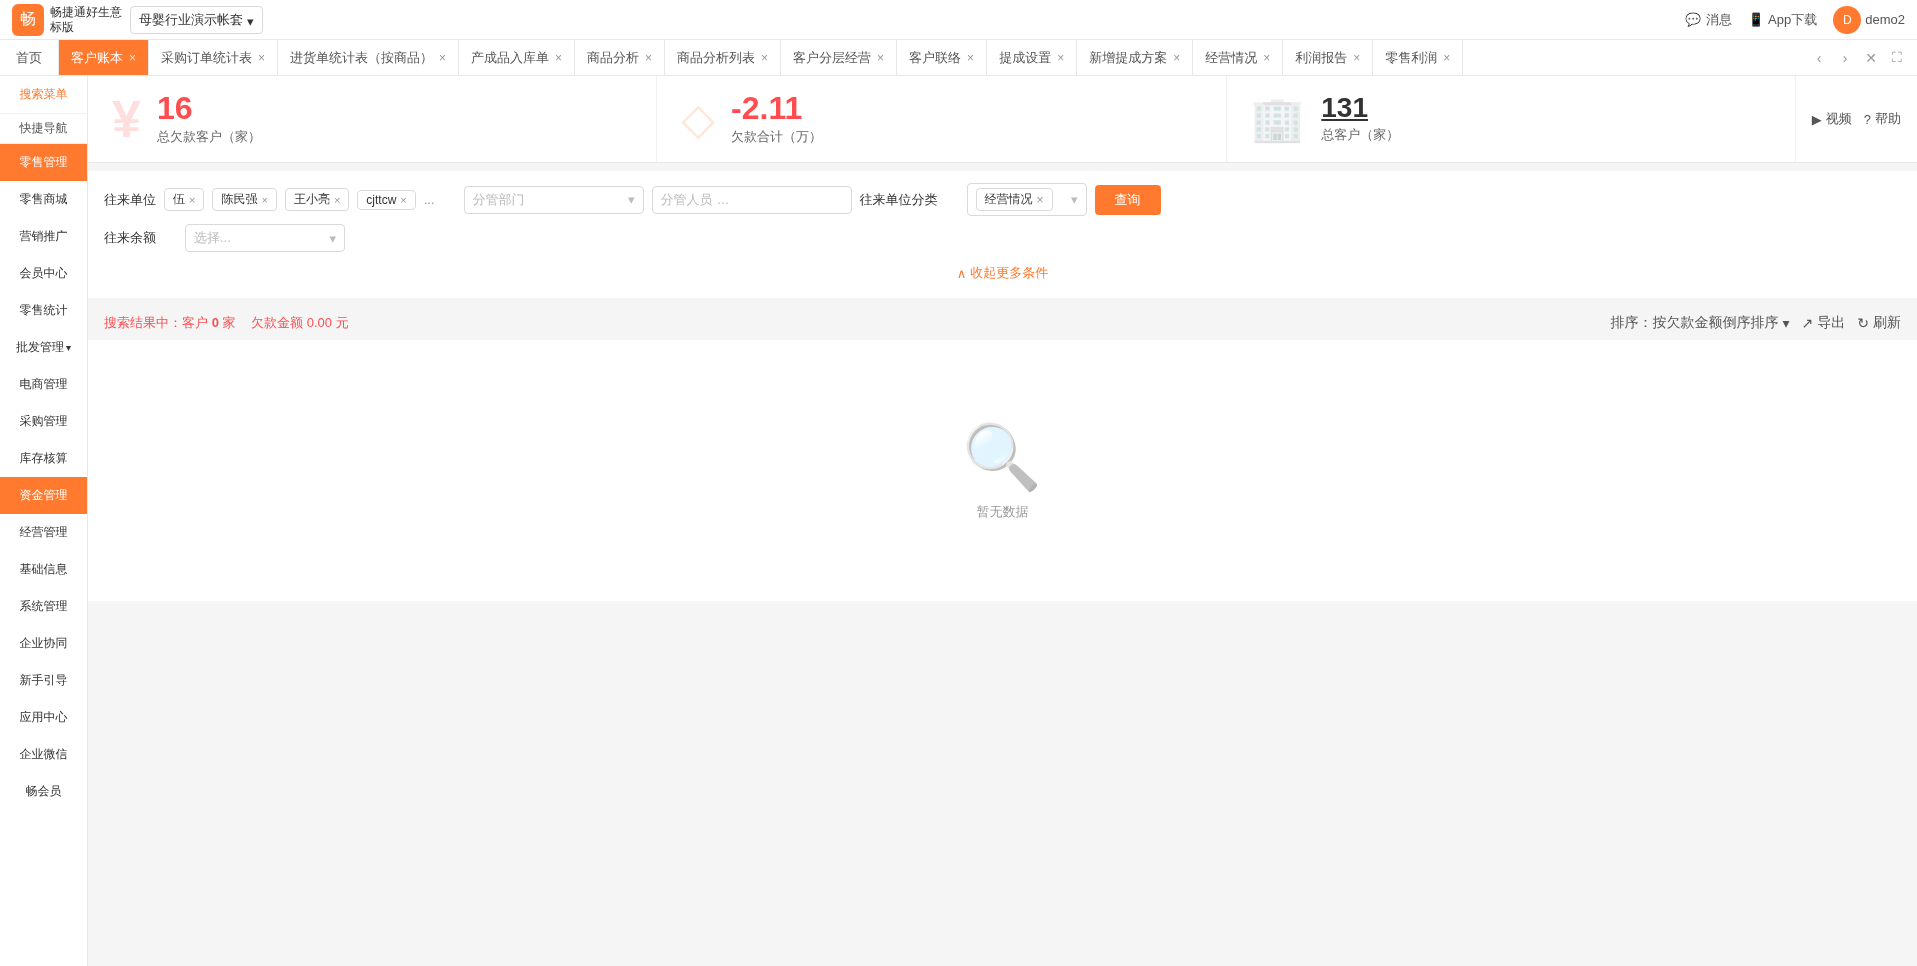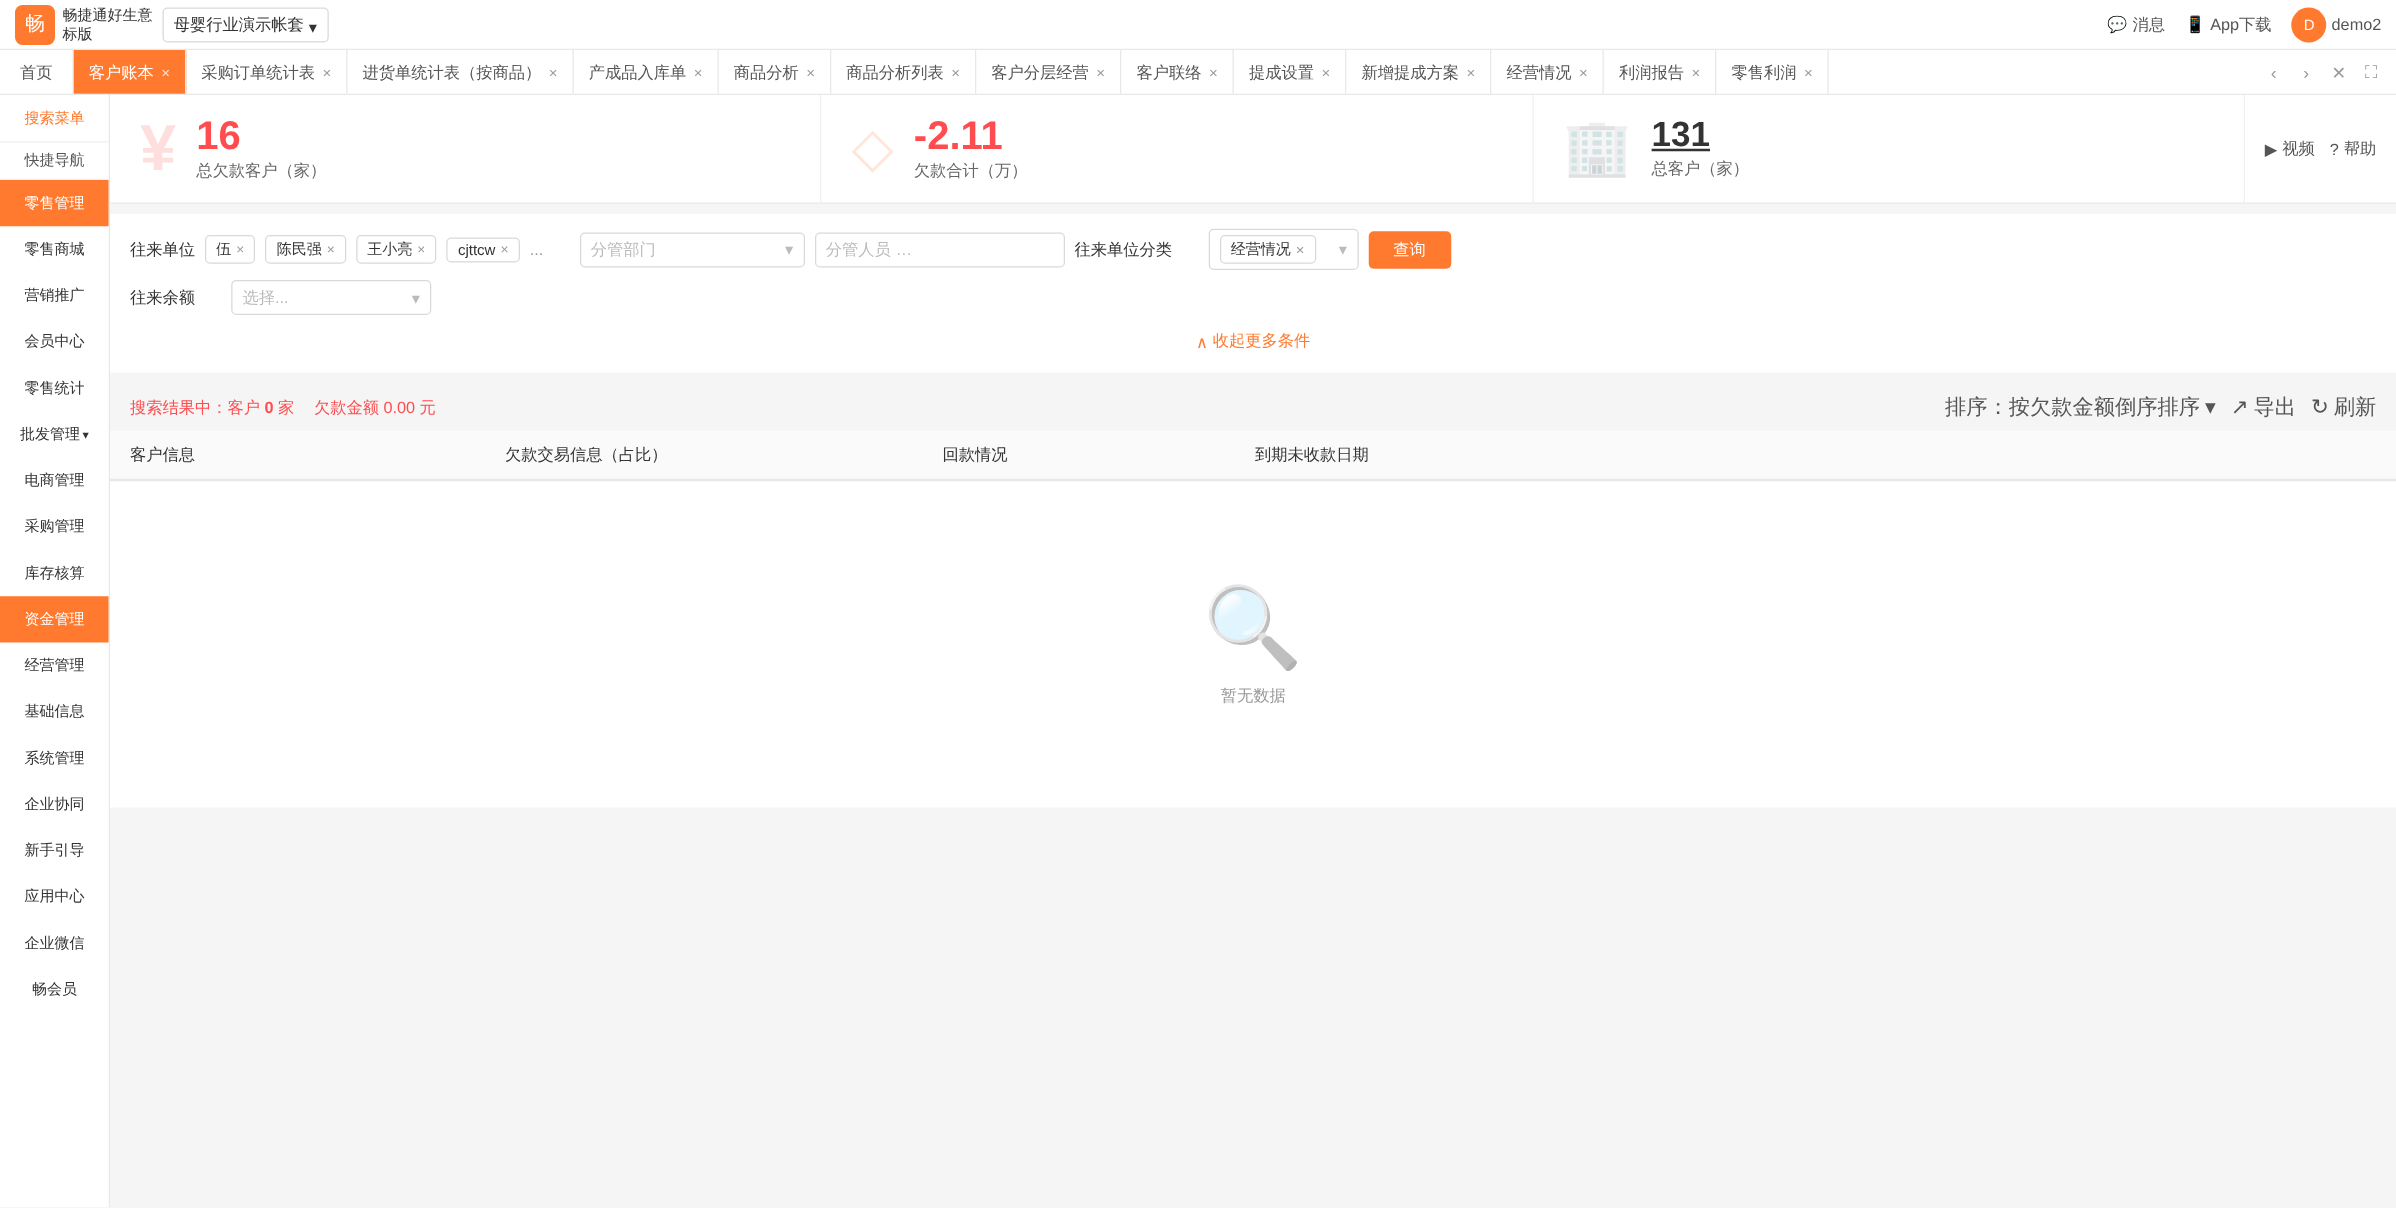--- a/index.html
+++ b/index.html
@@ -63,21 +63,21 @@
     .filter-select .arrow { margin-left: auto; color: #bbb; }
     .filter-person-select { display: flex; align-items: center; gap: 4px; padding: 4px 8px; border: 1px solid #d9d9d9; border-radius: 4px; font-size: 13px; color: #bbb; cursor: pointer; min-width: 200px; background: #fff; }
     .filter-collapse { display: flex; align-items: center; gap: 4px; color: #ff7a2f; font-size: 13px; cursor: pointer; justify-content: center; padding: 4px; }
     .query-btn { background: #ff7a2f; color: #fff; border: none; padding: 6px 20px; border-radius: 4px; font-size: 13px; cursor: pointer; }
     .filter-tag-category { display: inline-flex; align-items: center; gap: 4px; padding: 2px 8px; background: #fff; border: 1px solid #d9d9d9; border-radius: 4px; font-size: 12px; color: #333; }
 
     
     .results-bar { background: #f5f5f5; padding: 8px 16px; display: flex; align-items: center; justify-content: space-between; }
     .results-info { font-size: 13px; color: #333; }
     .results-info span { color: #ff4d4f; }
-    .results-actions { display: flex; align-items: center; gap: 12px; font-size: 17px; color: #555; }
+    .results-actions { display: flex; align-items: center; gap: 12px; font-size: 14px; color: #555; }
     .results-action-btn { display: flex; align-items: center; gap: 4px; cursor: pointer; }
     .sort-select { display: flex; align-items: center; gap: 4px; cursor: pointer; }
 
     
     .table-container { background: #fff; margin: 0 0 8px 0; }
     .table-header { display: grid; grid-template-columns: 300px 350px 250px 1fr; padding: 10px 16px; border-bottom: 2px solid #e8e8e8; background: #fafafa; }
     .table-col-header { font-size: 13px; color: #333; font-weight: 500; }
 
     
     .empty-state { display: flex; flex-direction: column; align-items: center; justify-content: center; padding: 80px 0; }
@@ -361,26 +361,20 @@
           <span>导出</span>
         </div>
         <div class="results-action-btn">
           <span>↻</span>
           <span>刷新</span>
         </div>
       </div>
     </div>
 
     <div class="table-container">
-      <div class="table-header">
-        <div class="table-col-header">客户信息</div>
-        <div class="table-col-header">欠款交易信息（占比）</div>
-        <div class="table-col-header">回款情况</div>
-        <div class="table-col-header">到期未收款日期</div>
-      </div>
 
       <div class="empty-state">
         <div style="font-size:64px; opacity:0.4; color:#ff9a6c; margin-bottom:8px;">🔍</div>
         <div class="empty-text">暂无数据</div>
       </div>
     </div>
 
   </div>
 </div>
 

